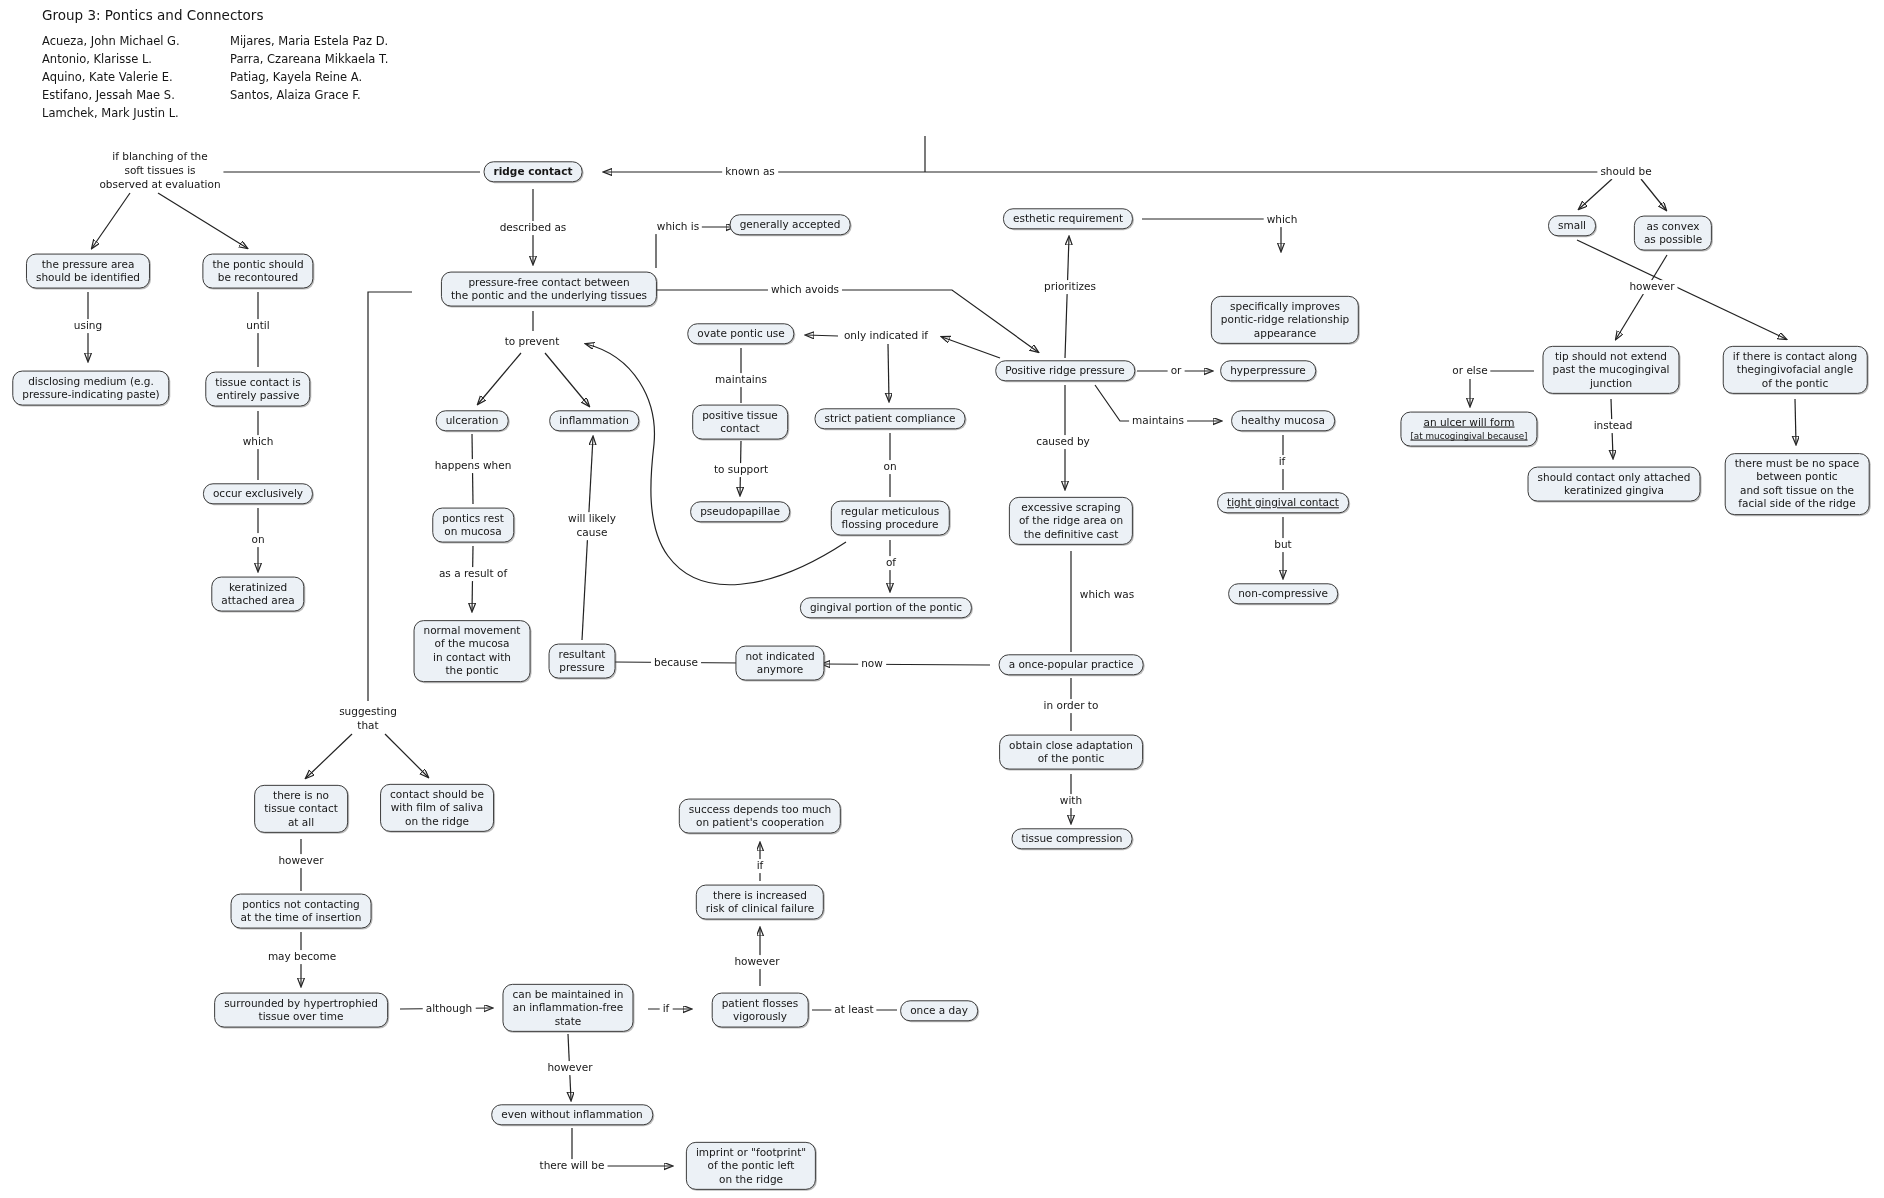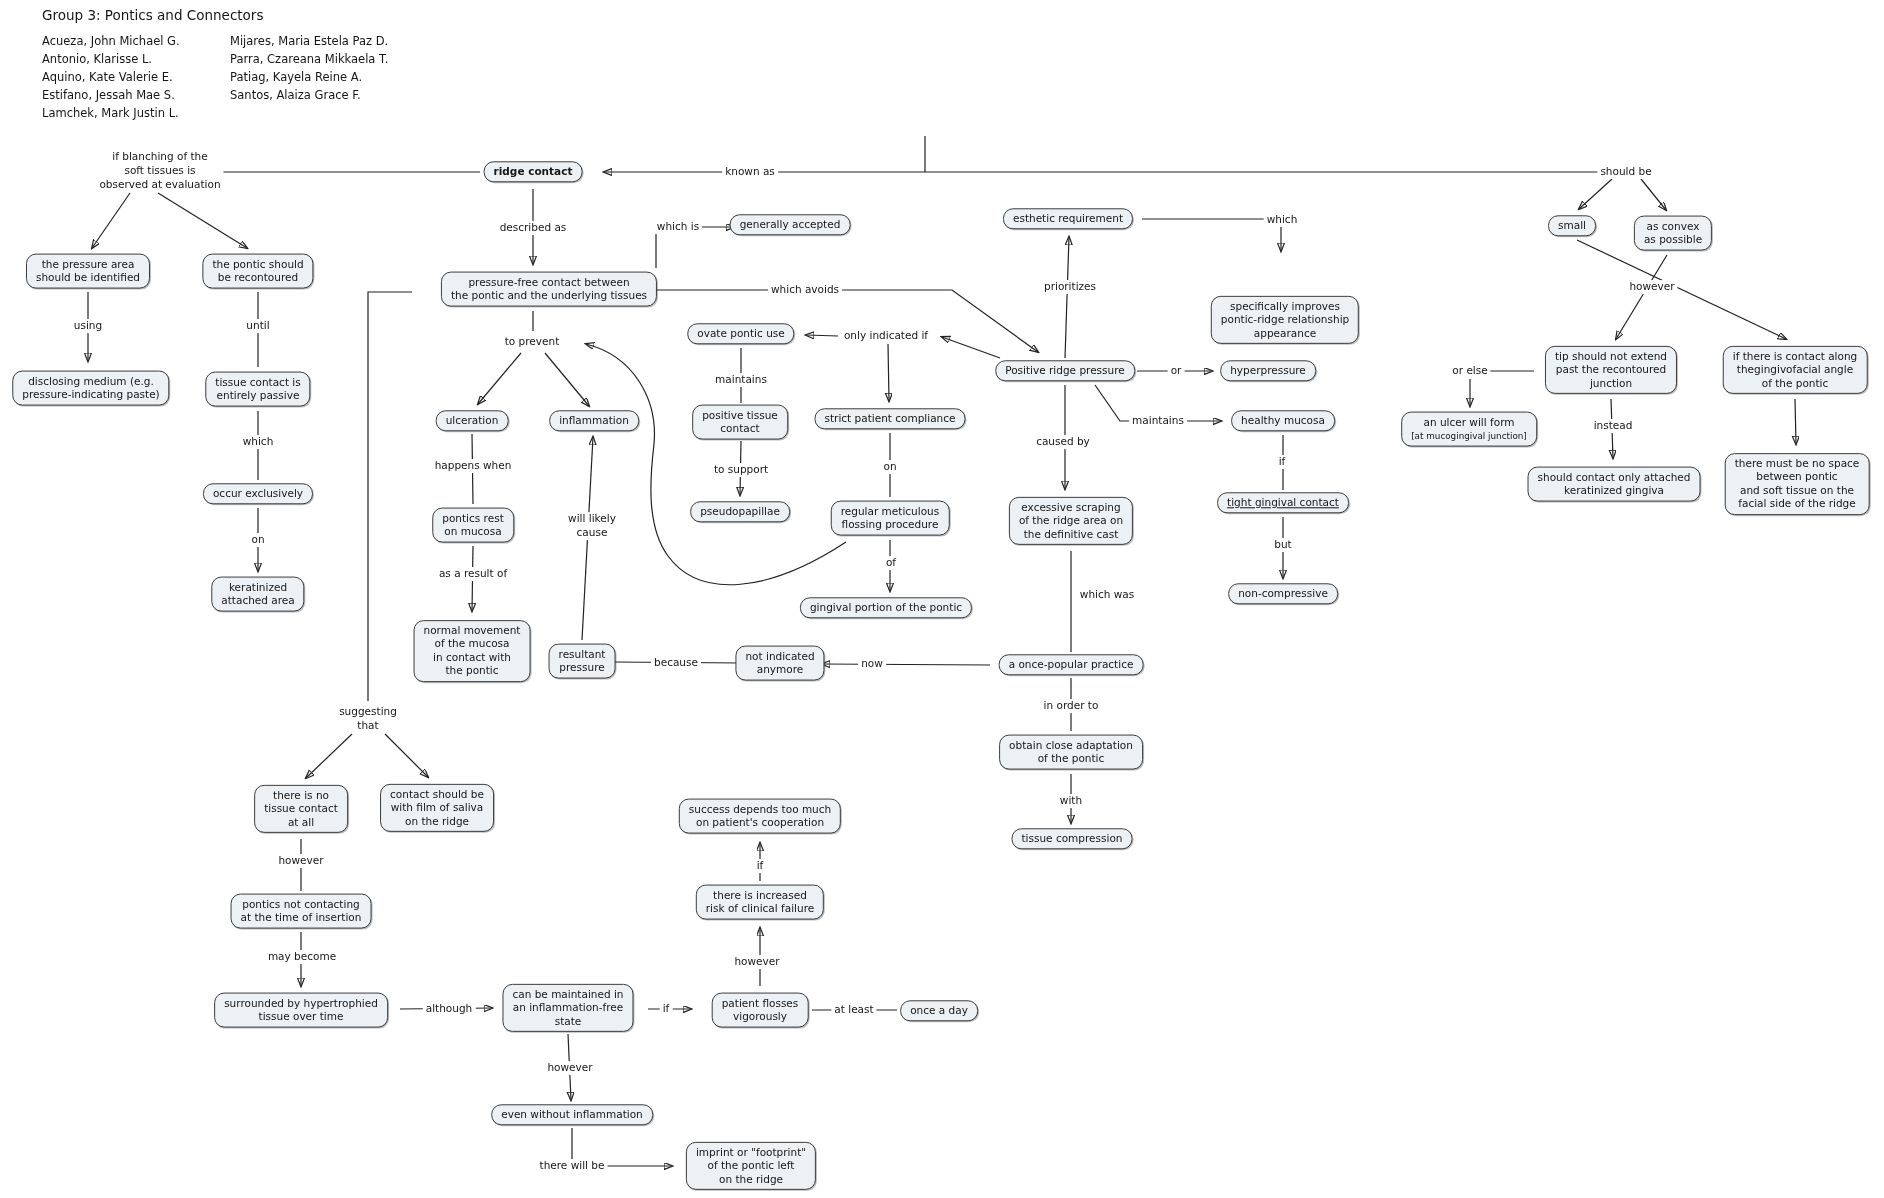--- a/index.html
+++ b/index.html
@@ -190,23 +190,23 @@
     <div class="node" style="left: 780px; top: 663px;"><span>not indicated</span><br><span>anymore</span></div>
     <div class="node" style="left: 1065px; top: 371px;"><span>Positive ridge pressure</span></div>
     <div class="node" style="left: 1268px; top: 371px;"><span>hyperpressure</span></div>
     <div class="node" style="left: 1283px; top: 421px;"><span>healthy mucosa</span></div>
     <div class="node" style="left: 1283px; top: 503px; text-decoration: underline;"><span>tight gingival contact</span></div>
     <div class="node" style="left: 1283px; top: 594px;"><span>non-compressive</span></div>
     <div class="node" style="left: 1071px; top: 521px;"><span>excessive scraping</span><br><span>of the ridge area on</span><br><span>the definitive cast</span></div>
     <div class="node" style="left: 1071px; top: 665px;"><span>a once-popular practice</span></div>
     <div class="node" style="left: 1071px; top: 752px;"><span>obtain close adaptation</span><br><span>of the pontic</span></div>
     <div class="node" style="left: 1072px; top: 839px;"><span>tissue compression</span></div>
-    <div class="node" style="left: 1611px; top: 370px;"><span>tip should not extend</span><br><span>past the recontoured</span><br><span>junction</span></div>
+    <div class="node" style="left: 1611px; top: 370px;"><span>tip should not extend</span><br><span>past the mucogingival</span><br><span>junction</span></div>
     <div class="node" style="left: 1795px; top: 370px;"><span>if there is contact along</span><br><span>thegingivofacial angle</span><br><span>of the pontic</span></div>
-    <div class="node" style="left: 1469px; top: 429px;"><span>an ulcer will form</span><br><span class="sm">[at mucogingival junction]</span></div>
+    <div class="node" style="left: 1469px; top: 429px; text-decoration: underline;"><span>an ulcer will form</span><br><span class="sm">[at mucogingival because]</span></div>
     <div class="node" style="left: 1614px; top: 484px;"><span>should contact only attached</span><br><span>keratinized gingiva</span></div>
     <div class="node" style="left: 1797px; top: 484px;"><span>there must be no space</span><br><span>between pontic</span><br><span>and soft tissue on the</span><br><span>facial side of the ridge</span></div>
     <div class="node" style="left: 301px; top: 809px;"><span>there is no</span><br><span>tissue contact</span><br><span>at all</span></div>
     <div class="node" style="left: 437px; top: 808px;"><span>contact should be</span><br><span>with film of saliva</span><br><span>on the ridge</span></div>
     <div class="node" style="left: 301px; top: 911px;"><span>pontics not contacting</span><br><span>at the time of insertion</span></div>
     <div class="node" style="left: 301px; top: 1010px;"><span>surrounded by hypertrophied</span><br><span>tissue over time</span></div>
     <div class="node" style="left: 568px; top: 1008px;"><span>can be maintained in</span><br><span>an inflammation-free</span><br><span>state</span></div>
     <div class="node" style="left: 760px; top: 1010px;"><span>patient flosses</span><br><span>vigorously</span></div>
     <div class="node" style="left: 939px; top: 1011px;"><span>once a day</span></div>
     <div class="node" style="left: 760px; top: 902px;"><span>there is increased</span><br><span>risk of clinical failure</span></div>

